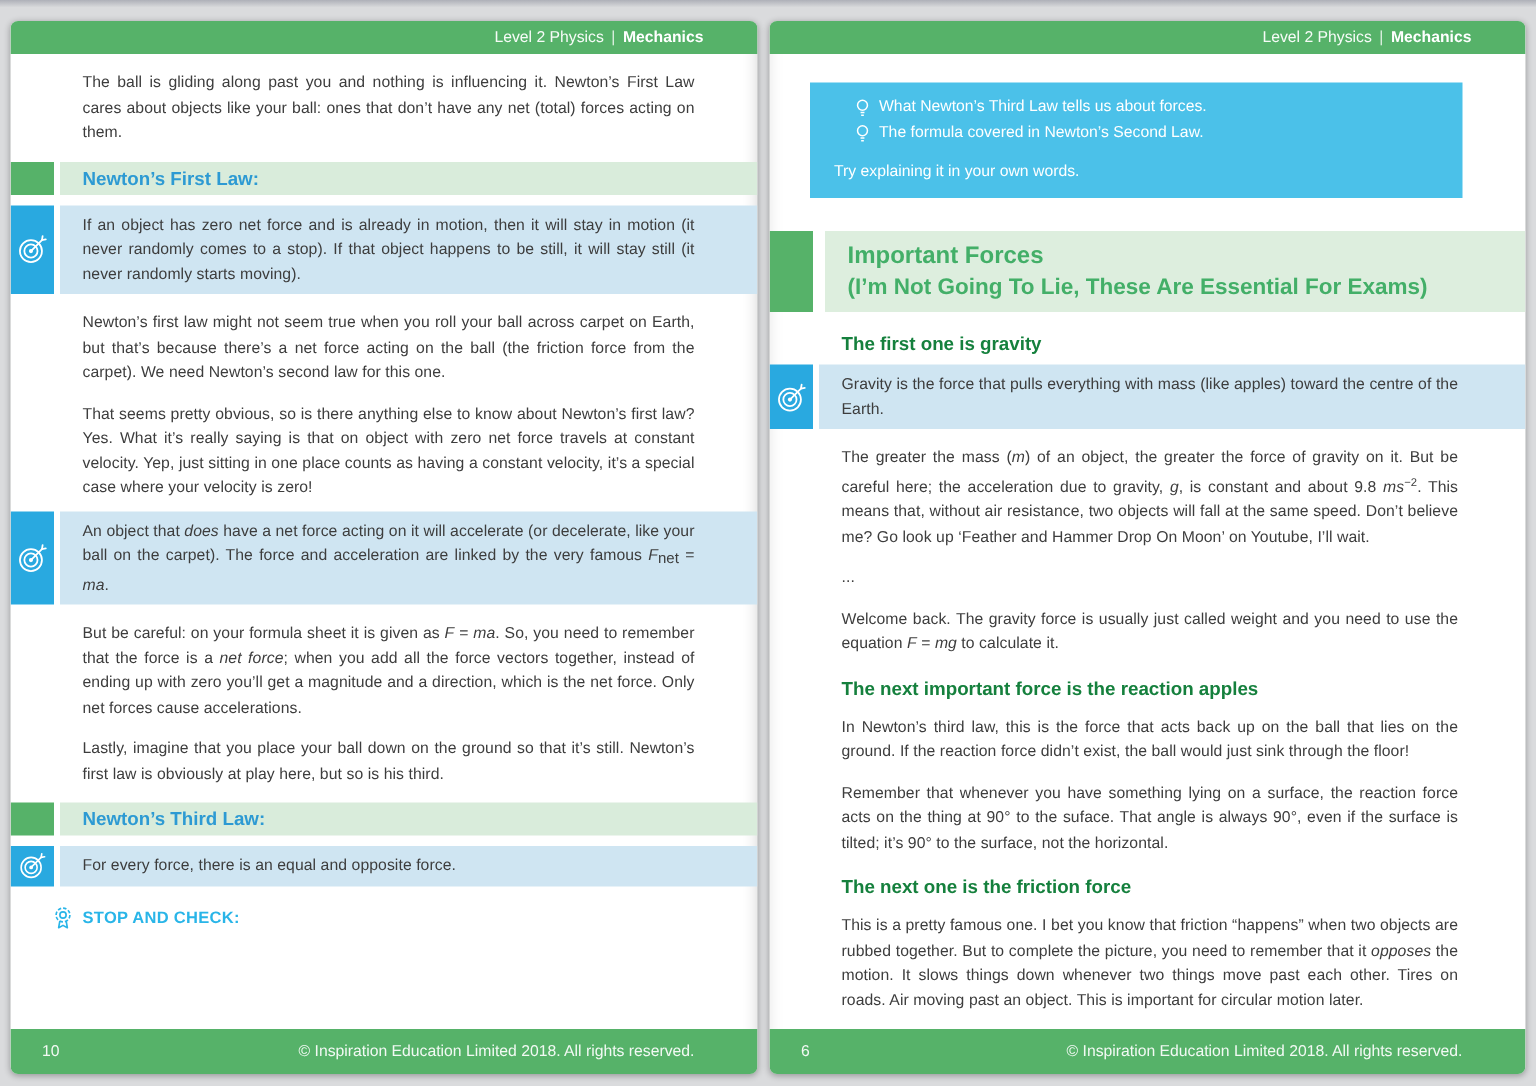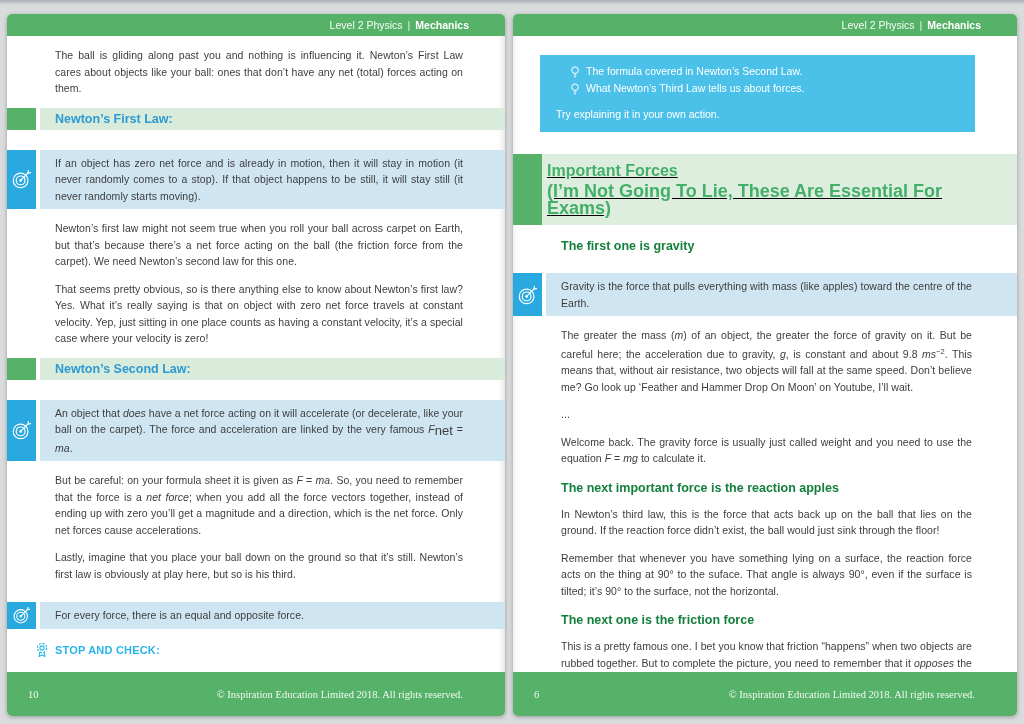--- a/index.html
+++ b/index.html
@@ -32,84 +32,82 @@
     padding-right: 36px;
     color: rgba(255,255,255,.95);
     font-size: 10.5px;
   }
   .hdr-sep { margin: 0 5px; opacity: .85; }
   .hdr-topic { font-weight: 700; color: #ffffff; }
 
   .content { flex: 1 1 auto; overflow: hidden; position: relative; }
 
   .page-footer {
-    flex: none; height: 44px;
+    flex: none; height: 30px;
     background: #56b269;
     display: flex; align-items: center; justify-content: space-between;
     padding: 0 42px 0 21px;
     color: rgba(255,255,255,.92);
     font-size: 10.5px;
-    font-family: Liberation Serif, serif;
   }
 
   .body-text {
     font-size: 10.5px; line-height: 16.5px;
     color: #3d3d3d;
     text-align: justify;
     margin: 11px 42px 0 48px;
     letter-spacing: .05px;
   }
   .page.right .body-text { margin-right: 45px; }
   .ellipsis-line { text-align: left; }
 
   .r-b { font-weight: 400; }
   .r-i { font-style: italic; }
-  .r-sub { font-size: 13px; vertical-align: -2px; }
+  .r-sub { font-size: 10px; vertical-align: -2px; }
   .r-sup { font-size: 7.5px; vertical-align: 4px; }
 
   .law-heading { position: relative; height: 22px; margin-top: 11px; border-radius: 10px; }
   .law-heading .tab {
     position: absolute; left: 0; top: 0; width: 29px; height: 22px;
     background: #56b269;
   }
   .law-heading .bar {
     position: absolute; left: 33px; right: 0; top: 0; bottom: 0;
     background: #d9ecdb;
     display: flex; align-items: center;
     padding-left: 15px;
   }
   .law-heading .bar span { color: #2d9ad3; font-weight: 700; font-size: 12.5px; }
 
-  .callout { display: flex; margin-top: 20px; align-items: stretch; }
+  .callout { display: flex; margin-top: 7px; align-items: stretch; }
   .callout-icon {
     flex: none; width: 29px; margin-right: 4px;
     background: #29a9e0;
     display: flex; align-items: center; justify-content: center;
   }
   .callout-body {
     flex: 1 1 auto;
     background: #cfe5f2;
     padding: 5px 0;
   }
   .callout-body .body-text { margin: 0 42px 0 15px; }
   .page.right .callout-body .body-text { margin-right: 45px; }
 
   .section-heading { position: relative; margin-top: 22px; }
   .section-heading .tab {
     position: absolute; left: 0; top: 0; bottom: 0; width: 29px;
     background: #56b269;
   }
   .section-heading .bar {
-    margin-left: 19px;
+    margin-left: 37px;
     background: #ddeede;
     padding: 7px 10px 8px 15px;
-    text-decoration: underline;
   }
   .section-title { color: #43af68; font-weight: 700; font-size: 16px; line-height: 20px; }
-  .section-subtitle { color: #43af68; font-weight: 700; font-size: 18px; line-height: 17px; margin-top: 2px; }
+  .section-subtitle { color: #43af68; font-weight: 700; font-size: 15px; line-height: 17px; margin-top: 2px; }
 
   .blue-subheading {
     color: #15803d; font-weight: 700; font-size: 12.5px;
     margin: 14px 42px 0 48px;
   }
 
   .stop-check {
     display: flex; align-items: center; gap: 6px;
     margin: 13px 0 0 28px;
   }
@@ -160,43 +158,43 @@
             <path d="M18.5 5.5 L21.3 5 M18.5 5.5 L19 2.7"></path>
           </svg>
         </div>
         <div class="callout-body">
           <p class="body-text">If an object has zero net force and is already in motion, then it will stay in motion (it never randomly comes to a stop). If that object happens to be still, it will stay still (it never randomly starts moving).</p>
         </div>
       </div>
       <p class="body-text">Newton’s first law might not seem true when you roll your ball across carpet on Earth, but that’s because there’s a <span class="r-b">net force</span> acting on the ball (the friction force from the carpet). We need Newton’s second law for this one.</p>
       <p class="body-text">That seems pretty obvious, so is there anything else to know about Newton’s first law? Yes. What it’s really saying is that on object with zero net force travels at constant velocity. Yep, just sitting in one place counts as having a constant velocity, it’s a special case where your velocity is zero!</p>
 
-      <div class="law-heading">
-        <div class="tab"></div>
-        <div class="bar">
-          <span>Newton’s Second Law:</span>
-        </div>
-      </div>
       <div class="callout">
         <div class="callout-icon">
           <svg width="22" height="22" viewBox="0 0 24 24" fill="none" stroke="#ffffff" stroke-width="1.3" stroke-linecap="round">
             <circle cx="10.5" cy="13.5" r="8"></circle>
               <circle cx="10.5" cy="13.5" r="4.8"></circle>
             <circle cx="10.5" cy="13.5" r="1.5" fill="#ffffff" stroke="none"></circle>
             <line x1="10.5" y1="13.5" x2="18.5" y2="5.5"></line>
             <path d="M18.5 5.5 L21.3 5 M18.5 5.5 L19 2.7"></path>
           </svg>
         </div>
         <div class="callout-body">
           <p class="body-text">An object that <span class="r-i">does</span> have a net force acting on it will <span class="r-b">accelerate</span> (or decelerate, like your ball on the carpet). The force and acceleration are linked by the very famous <span class="r-i">F</span><span class="r-sub">net</span> = <span class="r-i">ma</span>.</p>
         </div>
       </div>
       <p class="body-text">But be careful: on your formula sheet it is given as <span class="r-i">F</span> = <span class="r-i">ma</span>. So, you need to remember that the force is a <span class="r-i">net force</span>; when you add all the force vectors together, instead of ending up with zero you’ll get a magnitude and a direction, which is the net force. Only net forces cause accelerations.</p>
       <p class="body-text">Lastly, imagine that you place your ball down on the ground so that it’s still. Newton’s first law is obviously at play here, but so is his third.</p>
 
+      <div class="law-heading">
+        <div class="tab"></div>
+        <div class="bar">
+          <span>Newton’s Third Law:</span>
+        </div>
+      </div>
       <div class="callout">
         <div class="callout-icon">
           <svg width="20" height="20" viewBox="0 0 24 24" fill="none" stroke="#ffffff" stroke-width="1.3" stroke-linecap="round">
             <circle cx="10.5" cy="13.5" r="8"></circle>
               <circle cx="10.5" cy="13.5" r="4.8"></circle>
             <circle cx="10.5" cy="13.5" r="1.5" fill="#ffffff" stroke="none"></circle>
             <line x1="10.5" y1="13.5" x2="18.5" y2="5.5"></line>
             <path d="M18.5 5.5 L21.3 5 M18.5 5.5 L19 2.7"></path>
           </svg>
         </div>
@@ -233,32 +231,32 @@
 
     <div class="content">
       <div class="cyan-box">
         <div class="cyan-bullet">
           <span class="bulb">
             <svg width="10" height="13" viewBox="0 0 10 13" fill="none" stroke="#ffffff" stroke-width="1">
               <circle cx="5" cy="4.2" r="3.3"></circle>
                 <path d="M3.7 9 h2.6 M4.1 10.8 h1.8"></path>
             </svg>
           </span>
-          <span>The formula covered in Newton’s Second Law.</span>
+          <span>What Newton’s Third Law tells us about forces.</span>
         </div>
         <div class="cyan-bullet">
           <span class="bulb">
             <svg width="10" height="13" viewBox="0 0 10 13" fill="none" stroke="#ffffff" stroke-width="1">
               <circle cx="5" cy="4.2" r="3.3"></circle>
                 <path d="M3.7 9 h2.6 M4.1 10.8 h1.8"></path>
             </svg>
           </span>
-          <span>What Newton’s Third Law tells us about forces.</span>
-        </div>
-        <div class="cyan-outro">Try explaining it in your own action.</div>
+          <span>The formula covered in Newton’s Second Law.</span>
+        </div>
+        <div class="cyan-outro">Try explaining it in your own words.</div>
       </div>
 
       <div class="section-heading">
         <div class="tab"></div>
         <div class="bar">
           <div class="section-title">Important Forces</div>
           <div class="section-subtitle">(I’m Not Going To Lie, These Are Essential For Exams)</div>
         </div>
       </div>
 

